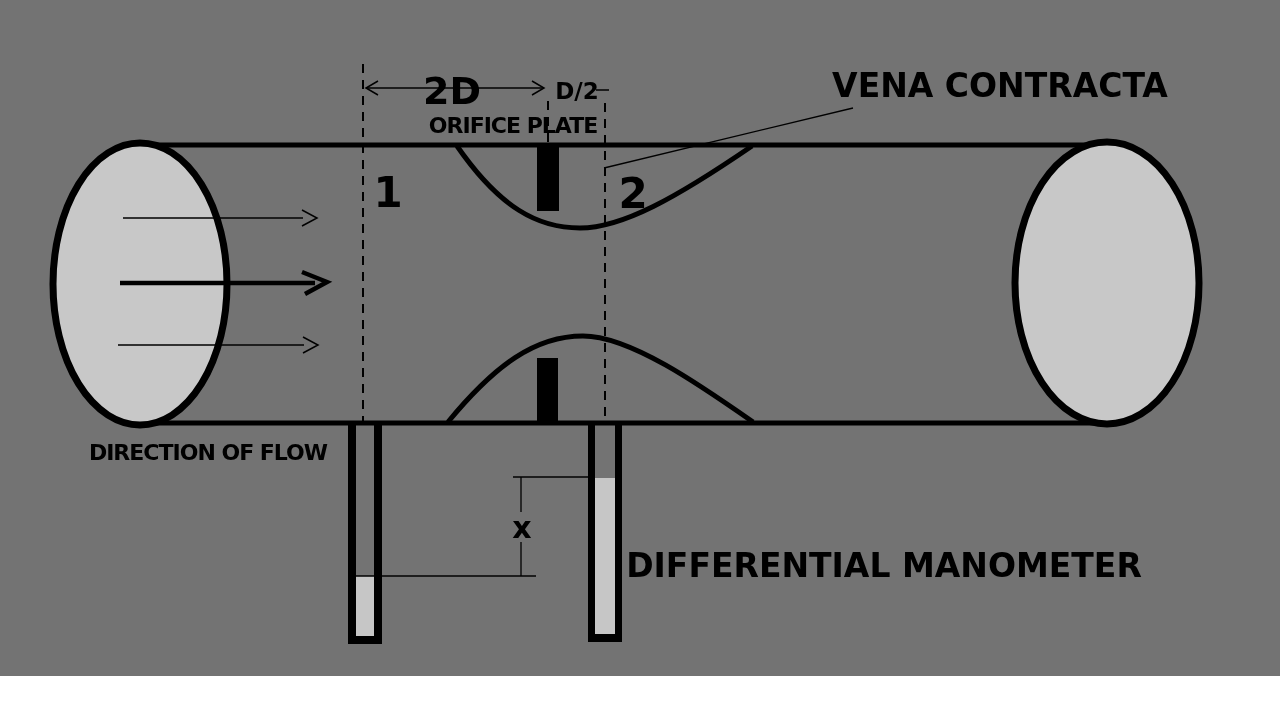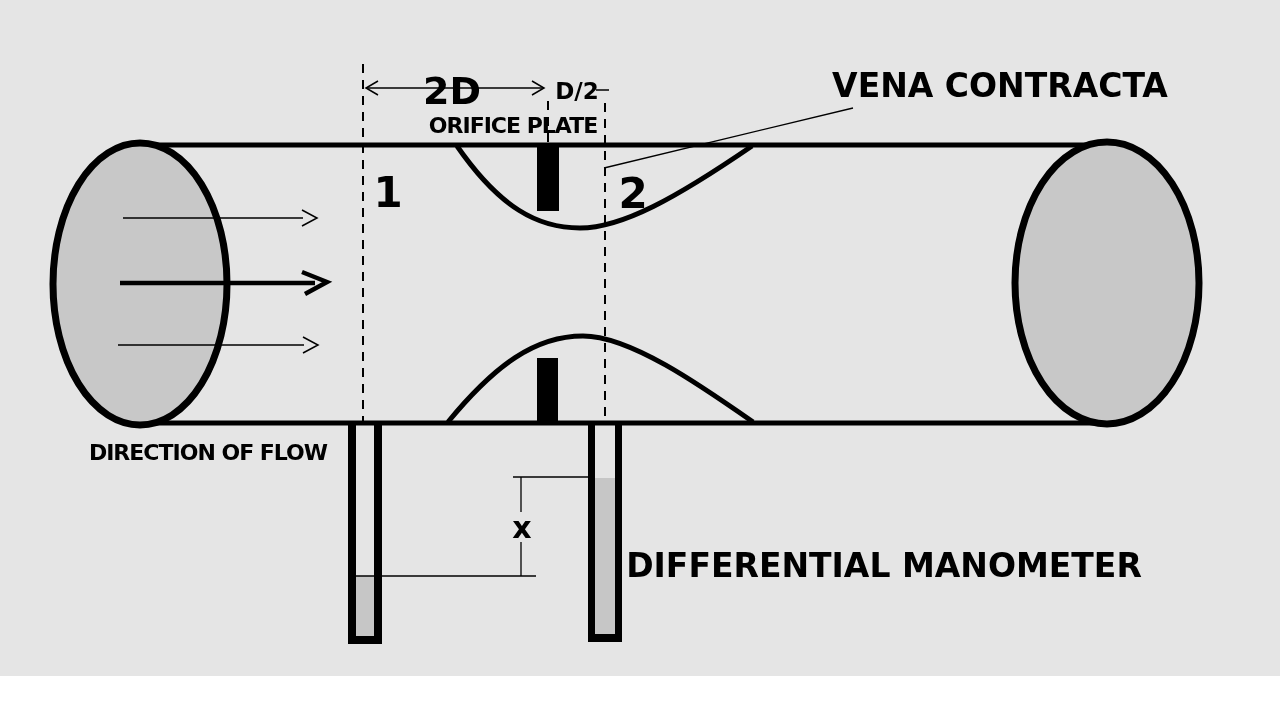--- a/index.html
+++ b/index.html
@@ -7,21 +7,21 @@
     padding: 0;
     background: #ffffff;
     width: 1280px;
     height: 720px;
     overflow: hidden;
   }
   .stage {
     position: relative;
     width: 1280px;
     height: 676px;
-    background: #e5e5e5;
+    background: #737373;
   }
   svg { display: block; }
   .lbl {
     font-family: "DejaVu Sans", "Liberation Sans", sans-serif;
     font-weight: bold;
     fill: #000000;
     stroke: none;
   }
   .ink { stroke: #000000; }
   .noFill { fill: none; }

